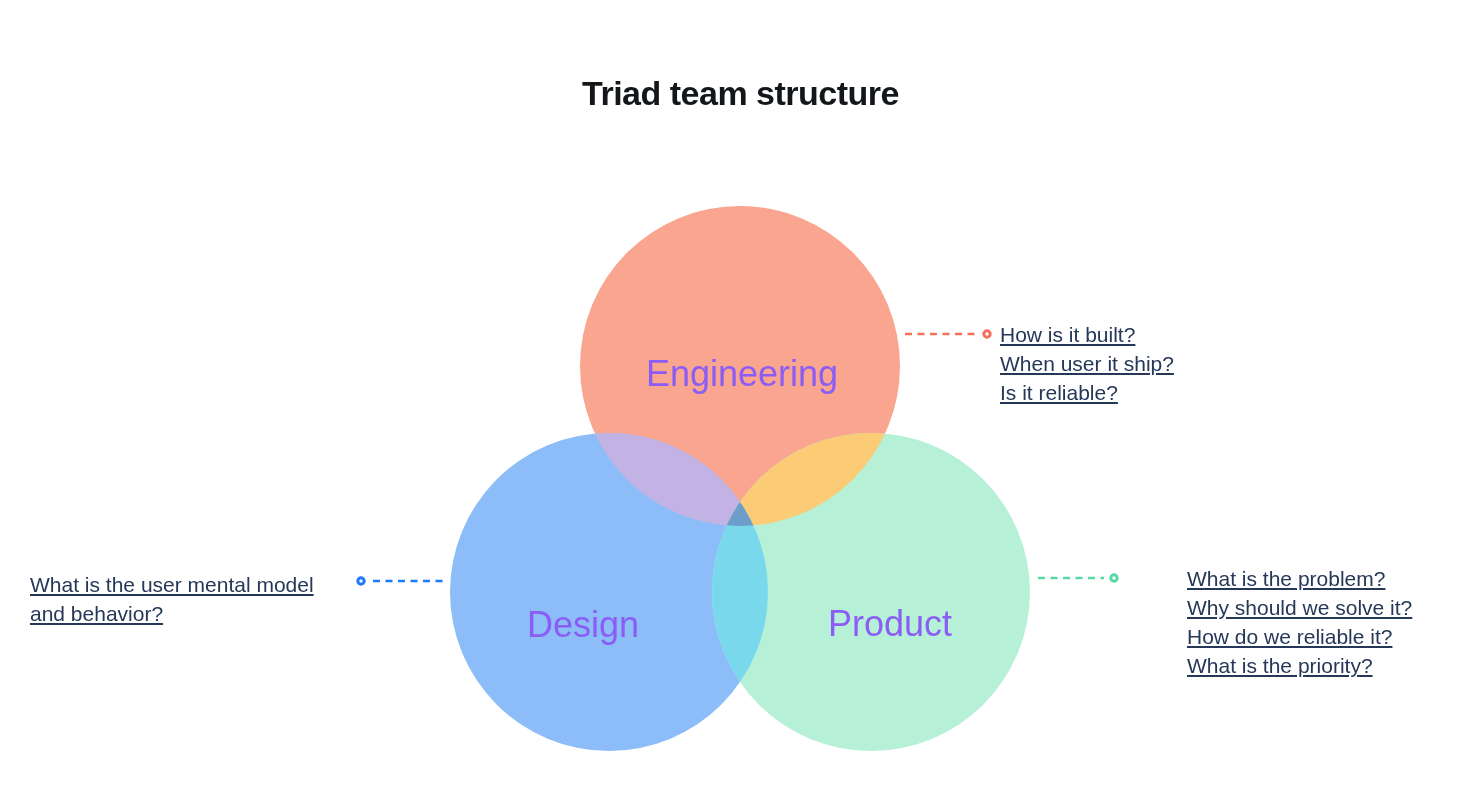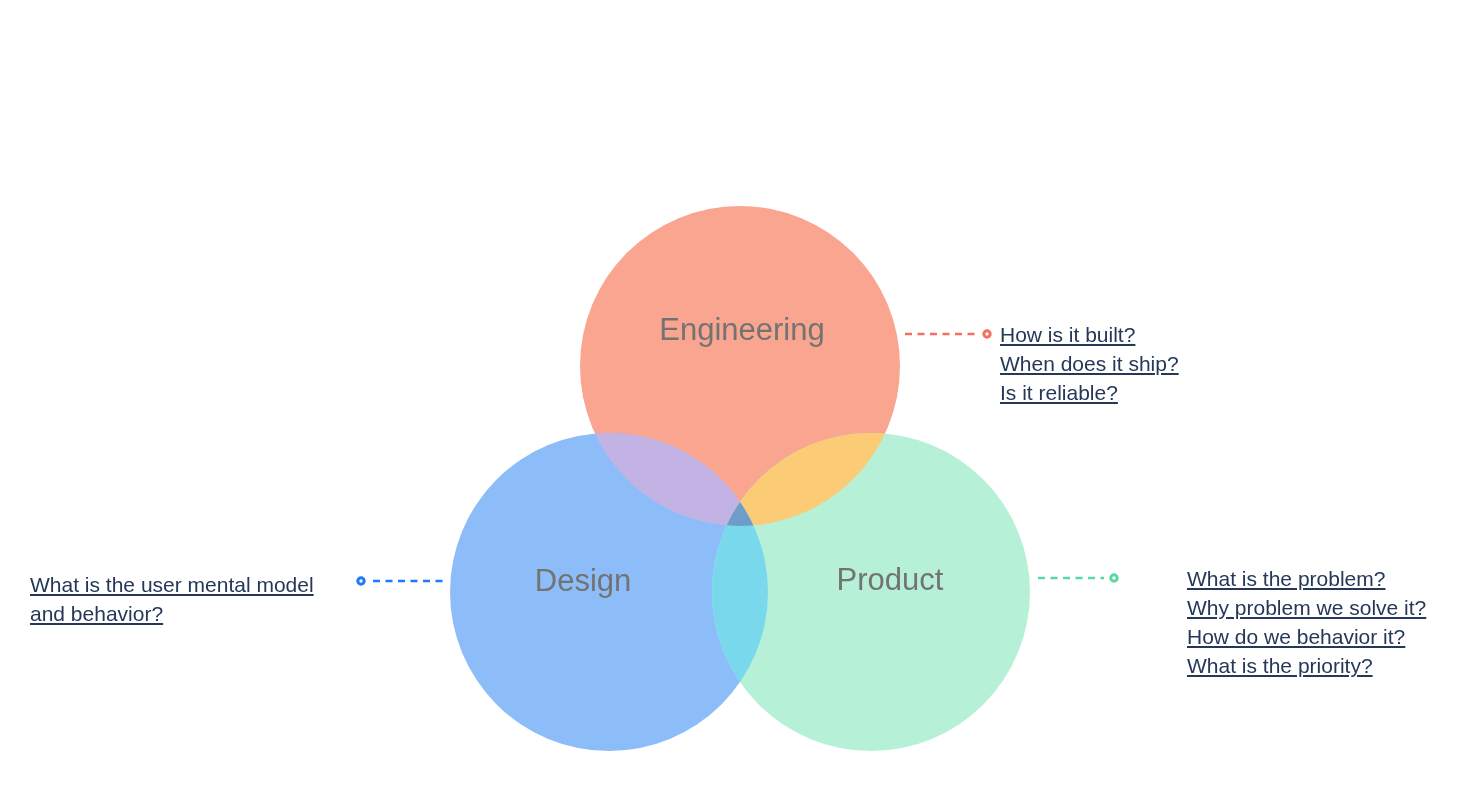--- a/index.html
+++ b/index.html
@@ -32,24 +32,25 @@
   svg.venn {
     position: absolute;
     left: 0;
     top: 0;
     width: 1481px;
     height: 801px;
   }
   .circle-label {
     position: absolute;
     transform: translate(-50%, -50%);
-    font-size: 31px;
+    font-size: 36px;
     font-weight: 500;
-    color: #737373;
+    color: #8b5cf6;
     white-space: nowrap;
+    margin-top: 44px;
   }
   .circle-label.engineering { left: 742px; top: 330px; }
   .circle-label.design      { left: 583px; top: 581px; text-align: right; }
   .circle-label.product     { left: 890px; top: 580px; }
   .callout {
     position: absolute;
     font-size: 21px;
     line-height: 29px;
     font-weight: 400;
     color: #253858;
@@ -58,20 +59,21 @@
   }
   .callout.engineering { left: 1000px; top: 320px; }
   .callout.design      { left: 30px;   top: 570px; }
   .callout.product     { left: 1187px; top: 564px; }
 </style>
 </head>
 <body>
 
 <div class="canvas">
 
+  <h1 class="title">Triad team structure</h1>
 
   <svg class="venn" viewBox="0 0 1481 801" aria-hidden="true">
     <defs>
       <clipPath id="clipE">
           <circle cx="740" cy="366" r="160"></circle>
         </clipPath>
       <clipPath id="clipD">
           <circle cx="609" cy="592" r="159"></circle>
         </clipPath>
     </defs>
@@ -97,29 +99,29 @@
     <line x1="1038" y1="578" x2="1104" y2="578" stroke-width="2.6" stroke-dasharray="7 5.5" fill="none" stroke="#57D9A3"></line>
     <circle cx="1114" cy="578" r="3.2" fill="#ffffff" stroke-width="3" stroke="#57D9A3"></circle>
   </svg>
 
   <div class="circle-label engineering">Engineering</div>
   <div class="circle-label design">Design</div>
   <div class="circle-label product">Product</div>
 
   <div class="callout engineering">
     <div>How is it built?</div>
-    <div>When does it ship?</div>
+    <div>When user it ship?</div>
     <div>Is it reliable?</div>
   </div>
 
   <div class="callout design">
     <div>What is the user mental model</div>
     <div>and behavior?</div>
   </div>
 
   <div class="callout product">
     <div>What is the problem?</div>
-    <div>Why problem we solve it?</div>
-    <div>How do we behavior it?</div>
+    <div>Why should we solve it?</div>
+    <div>How do we reliable it?</div>
     <div>What is the priority?</div>
   </div>
 
 </div>
 
 </body></html>

